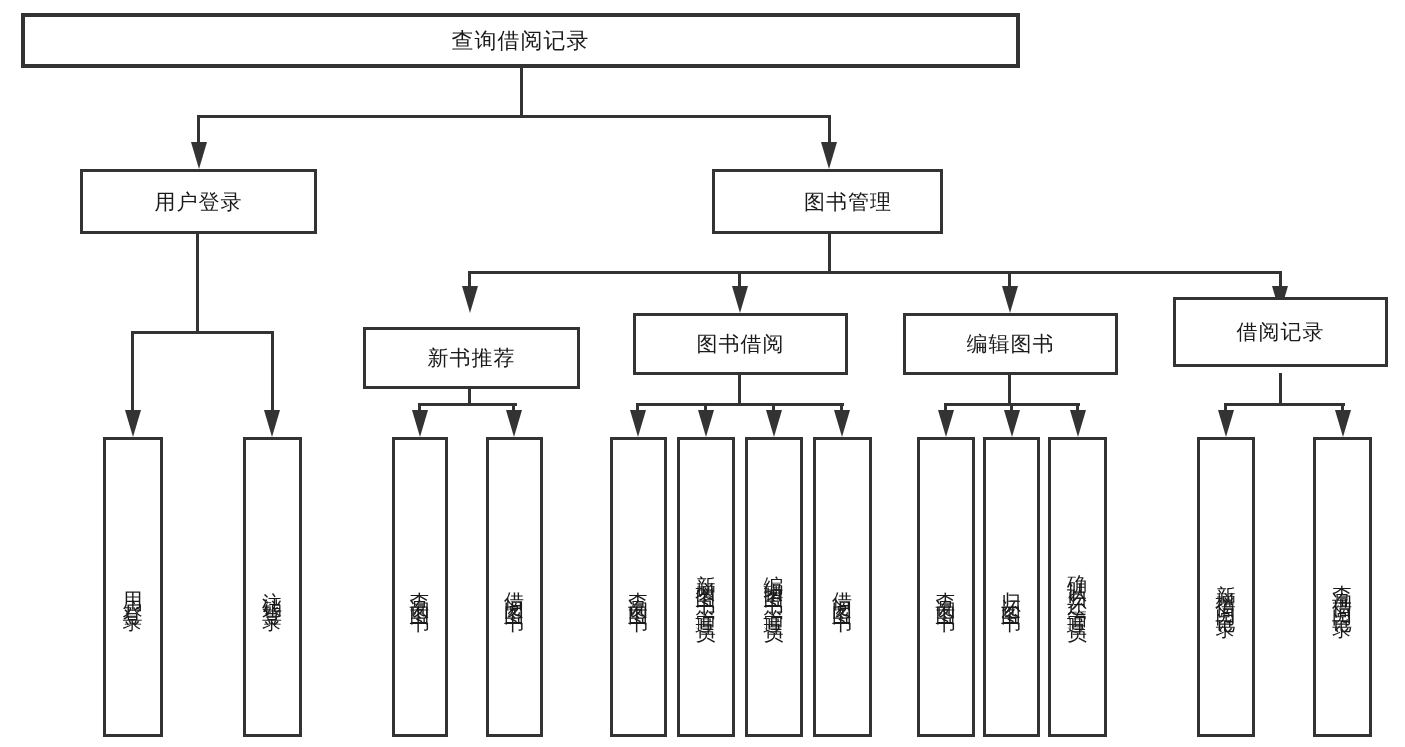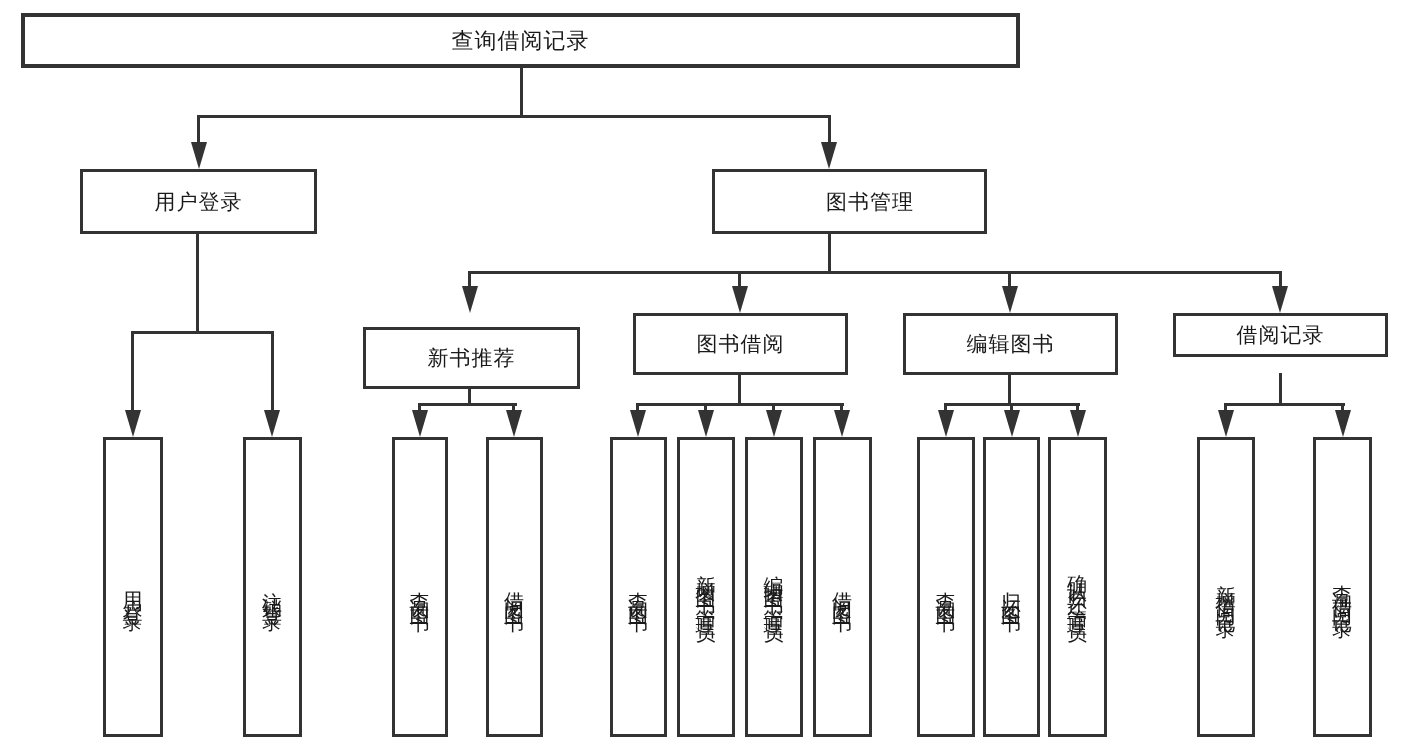--- a/index.html
+++ b/index.html
@@ -74,21 +74,21 @@
   <div class="vline" style="left:520px;top:66px;height:51px;"></div>
   <div class="hline" style="left:197px;top:115px;width:634px;"></div>
   <div class="vline" style="left:197px;top:116px;height:28px;"></div>
   <div class="arrow" style="left:191px;top:142px;"></div>
   <div class="vline" style="left:828px;top:116px;height:28px;"></div>
   <div class="arrow" style="left:821px;top:142px;"></div>
 
   <div class="box" style="left:80px;top:169px;width:237px;height:65px;">
     <span>用户登录</span>
   </div>
-  <div class="box" style="left:712px;top:169px;width:275px;height:65px;padding-left:41px;">
+  <div class="box" style="left:712px;top:169px;width:231px;height:65px;padding-left:41px;">
     <span>图书管理</span>
   </div>
 
   <div class="vline" style="left:196px;top:232px;height:101px;"></div>
   <div class="hline" style="left:131px;top:331px;width:143px;"></div>
   <div class="vline" style="left:131px;top:332px;height:81px;"></div>
   <div class="arrow" style="left:125px;top:410px;"></div>
   <div class="vline" style="left:271px;top:332px;height:81px;"></div>
   <div class="arrow" style="left:264px;top:410px;"></div>
 
@@ -105,21 +105,21 @@
 
   <div class="box" style="left:363px;top:327px;width:217px;height:62px;">
     <span>新书推荐</span>
   </div>
   <div class="box" style="left:633px;top:313px;width:215px;height:62px;font-family:Liberation Mono, monospace;">
     <span>图书借阅</span>
   </div>
   <div class="box" style="left:903px;top:313px;width:215px;height:62px;">
     <span>编辑图书</span>
   </div>
-  <div class="box" style="left:1173px;top:313px;width:215px;height:44px;align-items:center;">
+  <div class="box" style="left:1173px;top:297px;width:215px;height:70px;align-items:center;">
     <span>借阅记录</span>
   </div>
 
   <div class="vline" style="left:468px;top:373px;height:33px;"></div>
   <div class="hline" style="left:418px;top:403px;width:99px;"></div>
   <div class="vline" style="left:418px;top:404px;height:9px;"></div>
   <div class="arrow" style="left:412px;top:410px;"></div>
   <div class="vline" style="left:512px;top:404px;height:9px;"></div>
   <div class="arrow" style="left:506px;top:410px;"></div>
 

